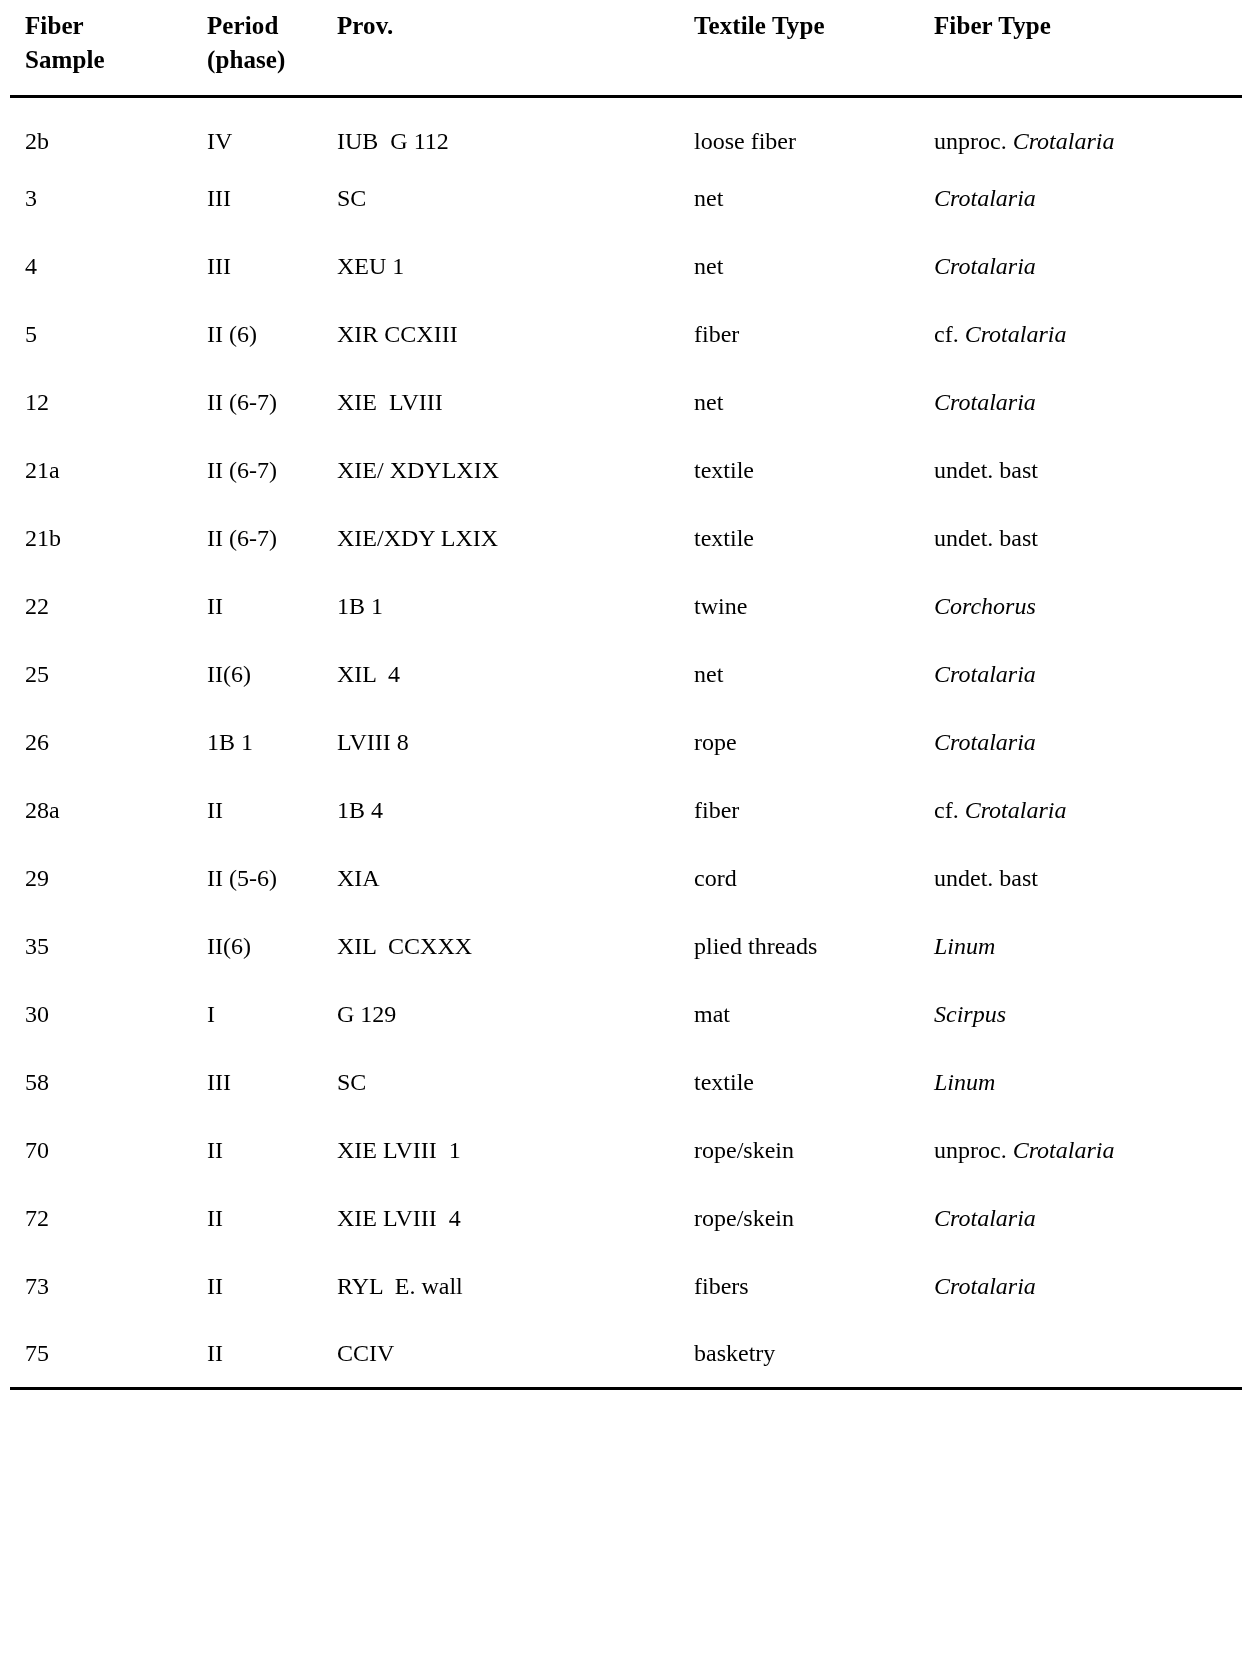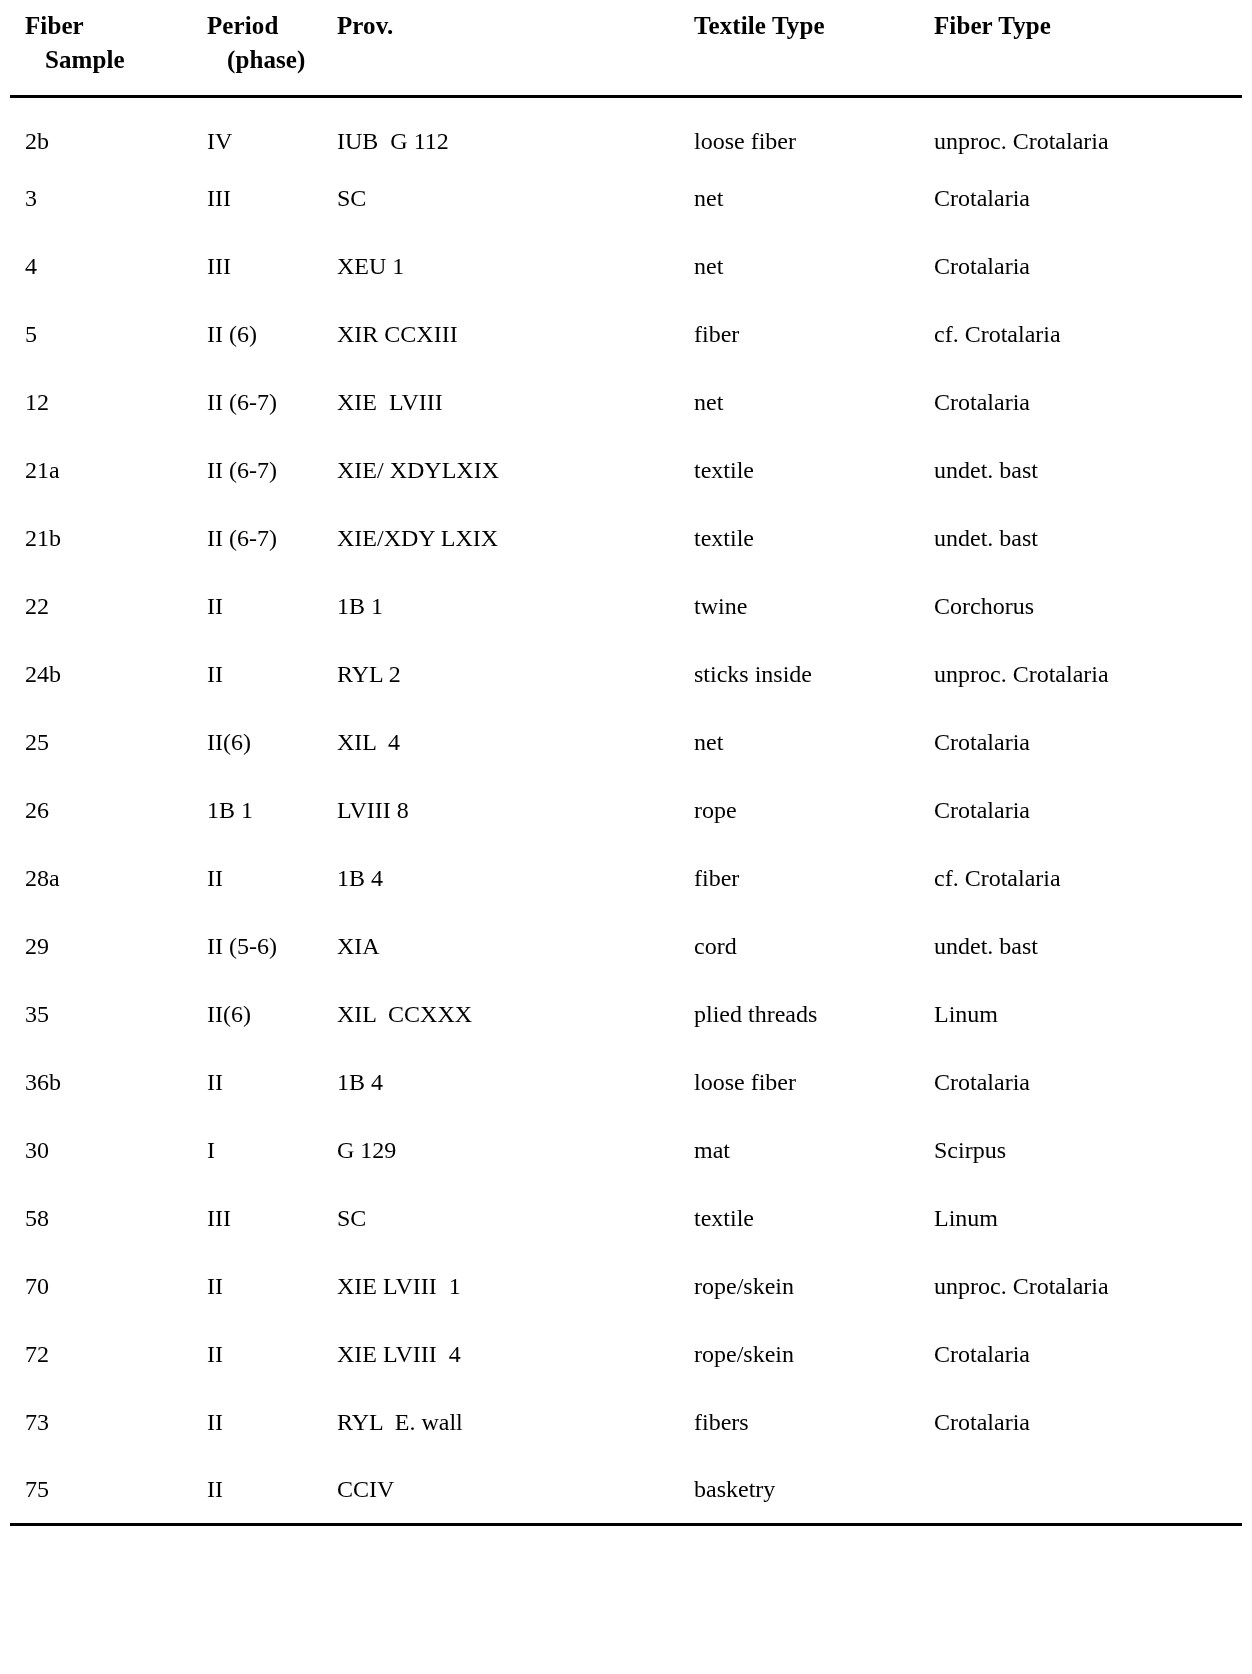--- a/index.html
+++ b/index.html
@@ -39,39 +39,40 @@
     font-weight: bold;
     font-size: 25px;
     line-height: 34px;
     text-align: left;
     vertical-align: top;
     padding: 9px 8px 0 15px;
     height: 96px;
     box-sizing: border-box;
     letter-spacing: 0.1px;
   }
-  thead th .hdr-line2 { display: block; margin-left: 20px; }
+  thead th .hdr-line2 { display: block; }
   thead tr.header-row {
     border-bottom: 3px solid #000000;
   }
   tbody td {
     font-size: 24px;
     line-height: 30px;
     text-align: left;
     vertical-align: middle;
     padding: 0 8px 0 15px;
     height: 68px;
     box-sizing: border-box;
     white-space: pre;
   }
   tbody tr:first-child td { padding-top: 20px; }
   tbody tr:last-child {
     border-bottom: 3px solid #000000;
   }
   .sci {
+    font-style: italic;
   }
   .pre {
     font-style: normal;
   }
 </style>
 </head>
 <body>
 
 <div class="page">
   <table class="fiber-table">
@@ -154,27 +155,20 @@
           <td><span class="pre">undet. bast</span><span class="sci"></span></td>
         </tr>
         <tr>
           <td>22</td>
           <td>II</td>
           <td>1B 1</td>
           <td>twine</td>
           <td><span class="pre"></span><span class="sci">Corchorus</span></td>
         </tr>
         <tr>
-          <td>24b</td>
-          <td>II</td>
-          <td>RYL 2</td>
-          <td>sticks inside</td>
-          <td><span class="pre">unproc. </span><span class="sci">Crotalaria</span></td>
-        </tr>
-        <tr>
           <td>25</td>
           <td>II(6)</td>
           <td>XIL  4</td>
           <td>net</td>
           <td><span class="pre"></span><span class="sci">Crotalaria</span></td>
         </tr>
         <tr>
           <td>26</td>
           <td>1B 1</td>
           <td>LVIII 8</td>
@@ -196,27 +190,20 @@
           <td><span class="pre">undet. bast</span><span class="sci"></span></td>
         </tr>
         <tr>
           <td>35</td>
           <td>II(6)</td>
           <td>XIL  CCXXX</td>
           <td>plied threads</td>
           <td><span class="pre"></span><span class="sci">Linum</span></td>
         </tr>
         <tr>
-          <td>36b</td>
-          <td>II</td>
-          <td>1B 4</td>
-          <td>loose fiber</td>
-          <td><span class="pre"></span><span class="sci">Crotalaria</span></td>
-        </tr>
-        <tr>
           <td>30</td>
           <td>I</td>
           <td>G 129</td>
           <td>mat</td>
           <td><span class="pre"></span><span class="sci">Scirpus</span></td>
         </tr>
         <tr>
           <td>58</td>
           <td>III</td>
           <td>SC</td>

